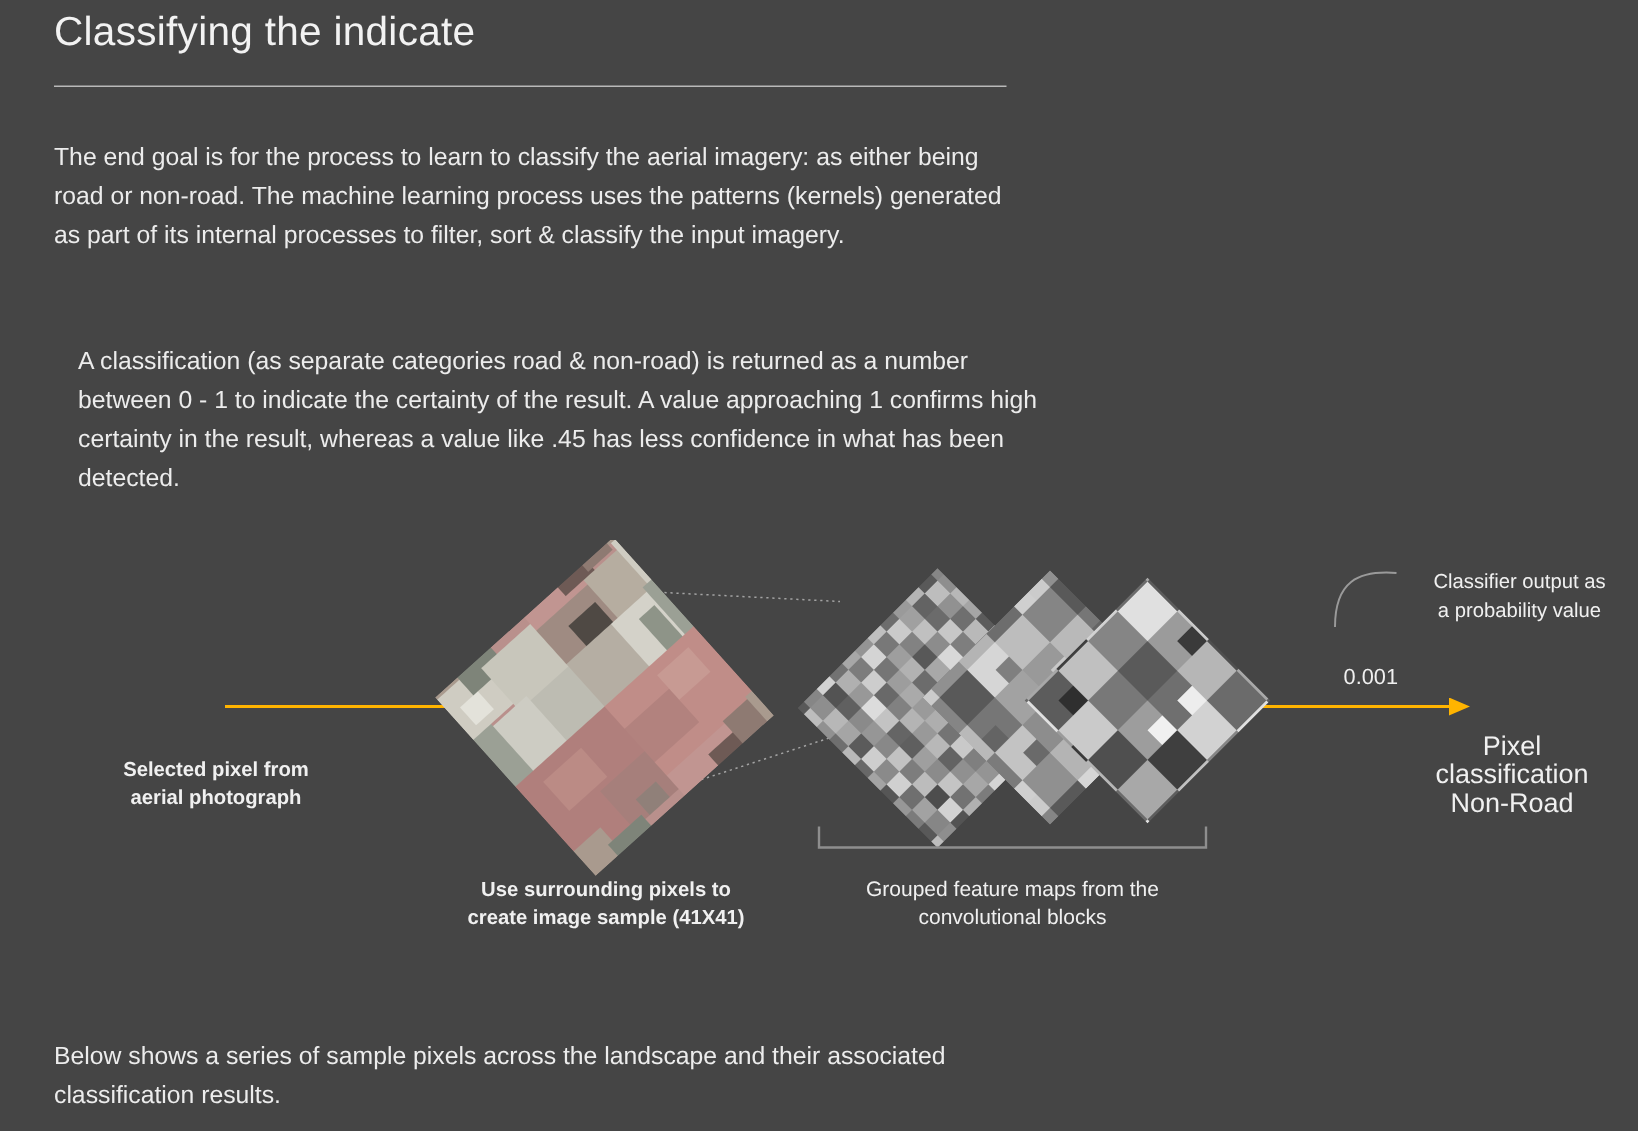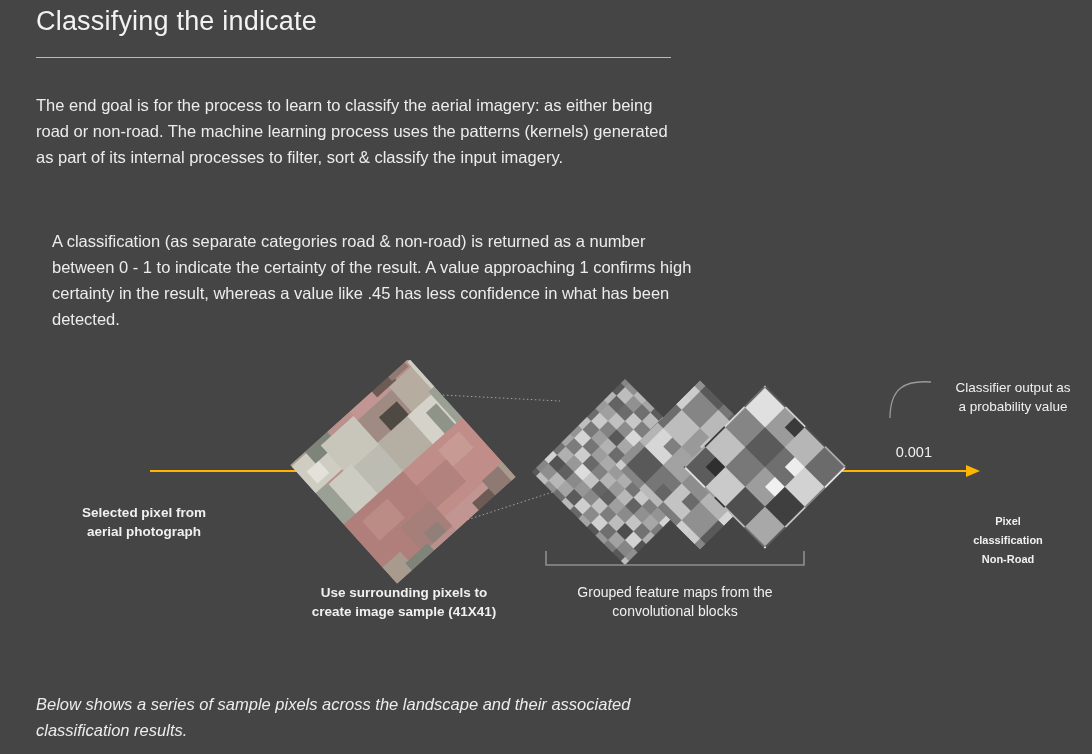--- a/index.html
+++ b/index.html
@@ -43,21 +43,21 @@
     position: absolute;
     left: 36px;
     width: 646px;
     font-size: 16.5px;
     line-height: 26px;
     color: #ececec;
     font-weight: 400;
   }
   .para-1 { top: 92px; }
   .para-2 { top: 228px; margin-left: 16px; }
-  .para-3 { top: 691px; font-style: italic; }
+  .para-3 { top: 691px; }
 
   
   .diagram {
     position: absolute;
     left: 0;
     top: 360px;
     width: 1092px;
     height: 270px;
   }
   .diagram svg {
@@ -105,24 +105,24 @@
   .lbl-probability {
     left: 862px;
     top: 83px;
     width: 70px;
     text-align: right;
     font-weight: 400;
     font-size: 14.5px;
   }
   .lbl-pixel-class {
     left: 940px;
-    top: 152px;
+    top: 128px;
     width: 136px;
-    font-weight: 700;
-    font-size: 11px;
+    font-weight: 400;
+    font-size: 18px;
   }
 </style>
 </head>
 <body>
 
 <div class="page-title">Classifying the indicate</div>
 <div class="title-rule"></div>
 
 <div class="para para-1">The end goal is for the process to learn to classify the aerial imagery: as either being road or non-road. The machine learning process uses the patterns (kernels) generated as part of its internal processes to filter, sort &amp; classify the input imagery.</div>
 

